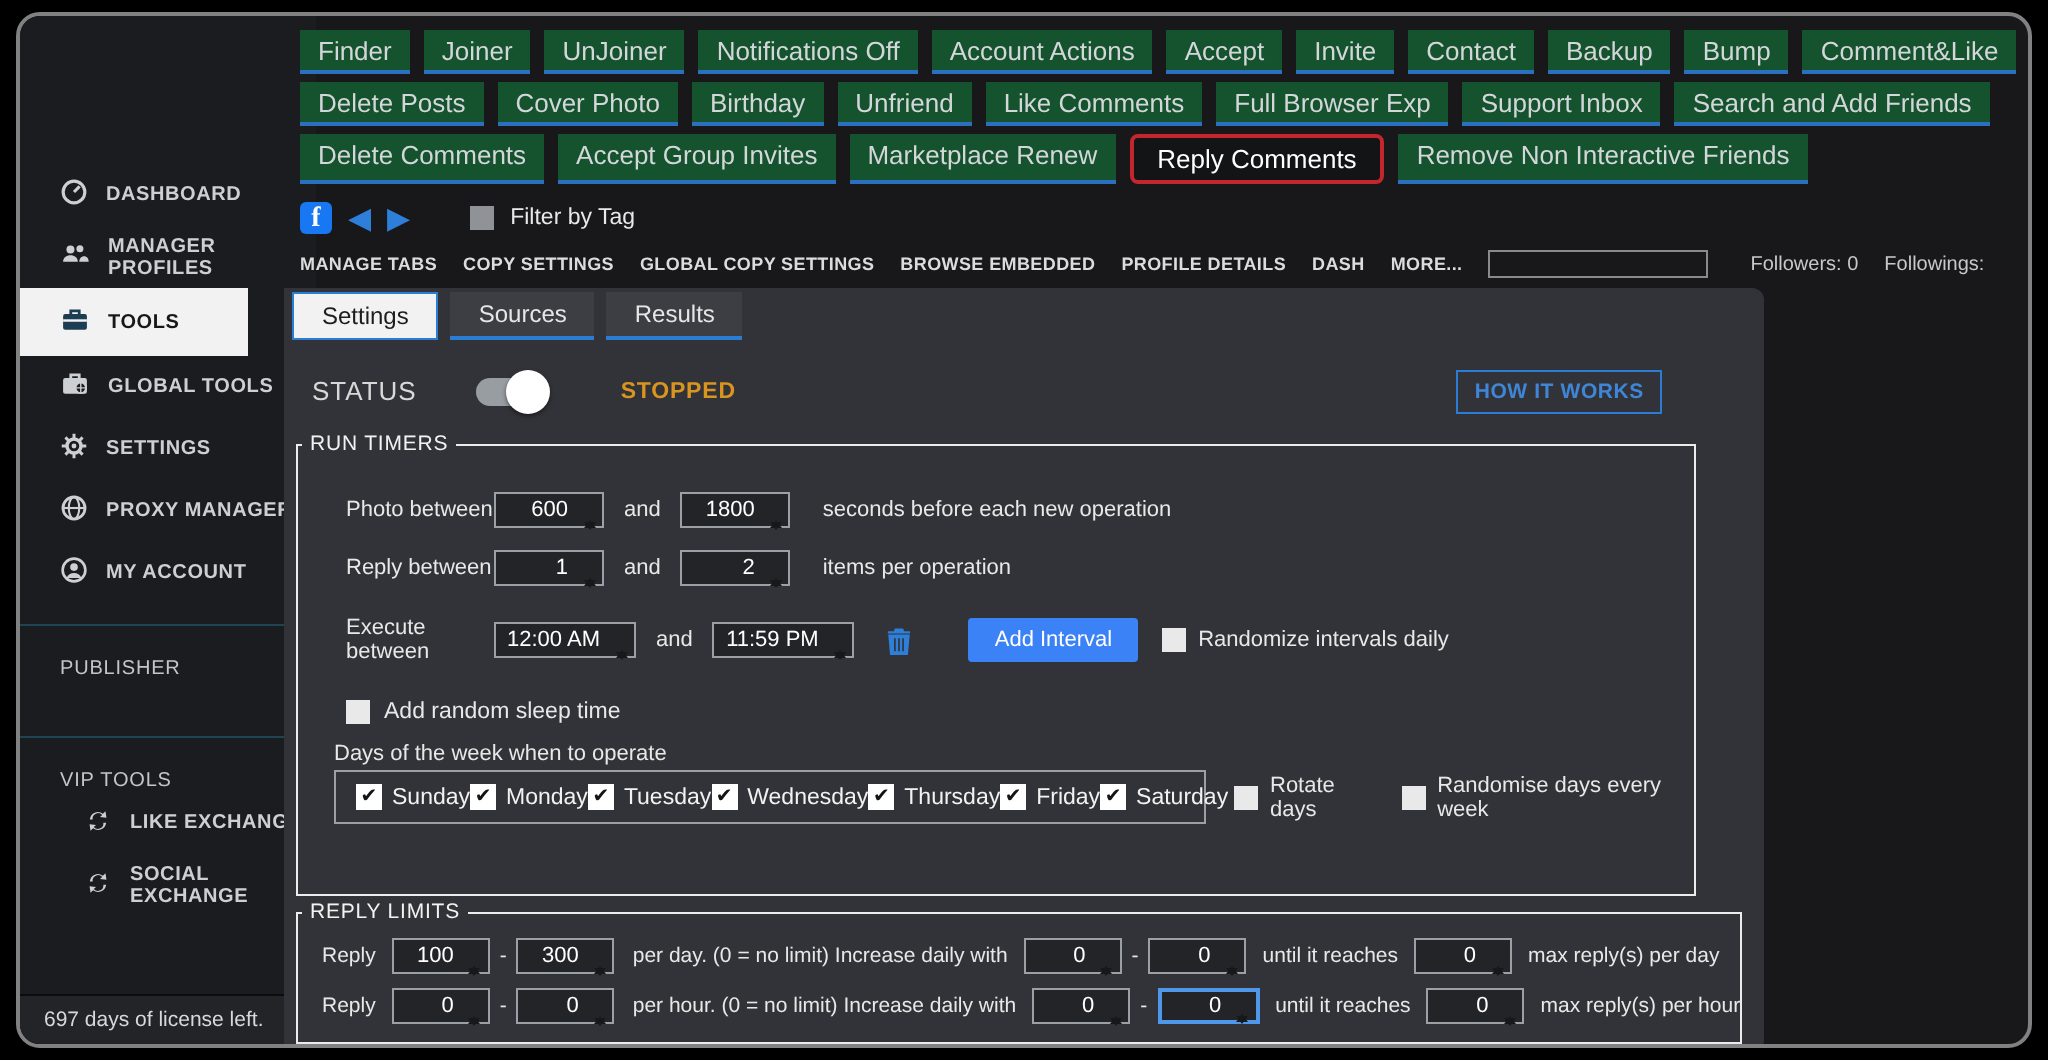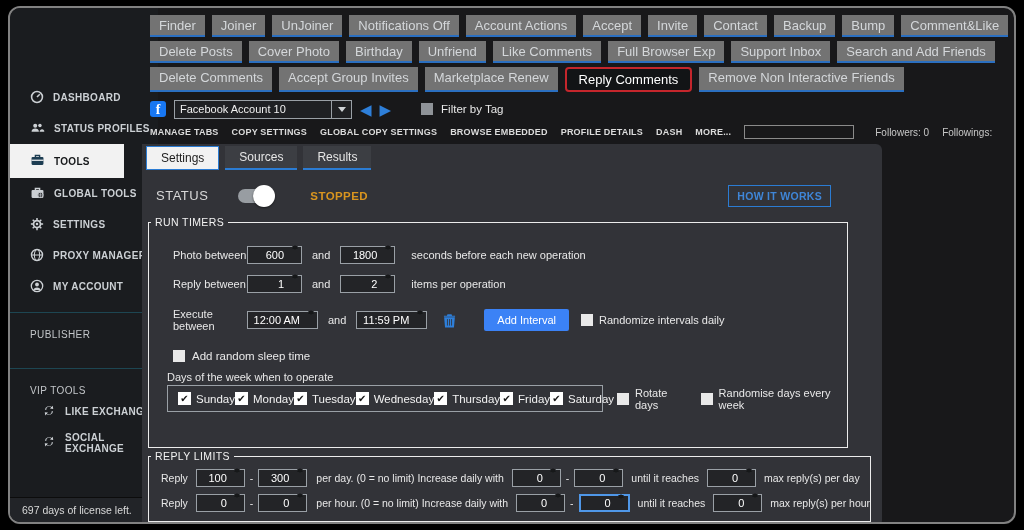--- a/index.html
+++ b/index.html
@@ -18,21 +18,21 @@
   .side-sub { padding-left:32px; }
   .sdiv { height:1px; background:#1d4652; margin:10px 0 0 0; }
   .side-foot { position:absolute; bottom:0; left:0; right:0; height:25px; background:#222428; border-top:1px solid #0c0c0c;
                color:#d8d8d8; font-size:10.5px; display:flex; align-items:center; padding-left:12px; }
 
   
   .main { position:absolute; left:132px; top:0; right:0; bottom:0; }
 
   .tabrow { display:flex; gap:7px; padding-left:8px; margin-top:4px; }
   .tabrow:first-child { margin-top:7px; }
-  .tb { background:#737373; color:#d4d7da; font-size:13px; padding:3px 9px 2px 9px;
+  .tb { background:#14532d; color:#d4d7da; font-size:13px; padding:3px 9px 2px 9px;
         border-bottom:2px solid #2b6fc0; white-space:nowrap; cursor:pointer; }
   .tb.active { background:#121416; color:#ffffff; border:2px solid #c5262c; border-radius:4px; padding:3px 12px; }
 
   .toolbar { display:flex; align-items:center; gap:8px; margin:7px 0 0 8px; height:20px; }
   .fb-ic { width:16px; height:16px; background:#1877f2; border-radius:3px; color:#fff; font-weight:bold;
            font-family:"Liberation Serif",serif; font-size:14px; text-align:center; line-height:17px; }
   .combo { display:flex; align-items:center; width:178px; height:19px; border:1px solid #9aa0a6; background:#1f2023; cursor:pointer; }
   .combo-val { flex:1; color:#f0f0f0; font-size:11px; padding-left:5px; white-space:nowrap; overflow:hidden; }
   .combo-btn { width:20px; height:100%; border-left:1px solid #9aa0a6; display:flex; align-items:center; justify-content:center; }
   .chev { width:0; height:0; border-left:4px solid transparent; border-right:4px solid transparent; border-top:5px solid #cfd3d6; }
@@ -65,21 +65,21 @@
   fieldset { position:absolute; border:1px solid #ececec; background:transparent; }
   fieldset legend { color:#f2f2f2; font-size:10.5px; letter-spacing:.4px; padding:0 4px; margin-left:2px; }
   .fs-run { left:6px; top:72px; width:700px; height:232px; }
   .fs-lim { left:6px; top:306px; width:700px; height:72px; }
 
   .frow { display:flex; align-items:center; margin-left:24px; color:#e8e8e8; font-size:11px; }
   .flab { width:74px; flex:0 0 auto; }
   .andw { margin:0 10px; }
   .sfx { margin-left:16px; white-space:nowrap; }
 
-  .spin { display:inline-flex; align-items:flex-start; border:1px solid #9aa0a6; background:#232427; height:18px; flex:0 0 auto; }
+  .spin { display:inline-flex; align-items:flex-end; border:1px solid #9aa0a6; background:#232427; height:18px; flex:0 0 auto; }
   .spin.focused { border:2px solid #4f97e8; }
   .spin-val { color:#fff; font-size:11px; text-align:right; padding:0 4px; align-self:center; }
   .w42 .spin-val { min-width:40px; } .w56 .spin-val { min-width:56px; } .w36 .spin-val { min-width:34px; }
   .spin-btns { display:flex; flex-direction:column; width:13px; gap:1px; background:#232427; cursor:pointer; }
   .su,.sd { flex:1; background:#8b9095; position:relative; }
   .su::after,.sd::after { content:""; position:absolute; left:50%; top:50%; transform:translate(-50%,-50%);
       border-left:3px solid transparent; border-right:3px solid transparent; }
   .su::after { border-bottom:4px solid #17181a; }
   .sd::after { border-top:4px solid #17181a; }
 
@@ -113,21 +113,21 @@
               </svg></span>
         <span>DASHBOARD</span>
       </div>
       <div class="side-item">
         <span><svg width="15" height="14" viewBox="0 0 16 16" fill="#ccd0d4">
                 <circle cx="5.4" cy="5.4" r="2.3"></circle>
                 <circle cx="10.8" cy="5" r="2"></circle>
                 <path d="M1.2 12.4c0-2.4 1.9-3.7 4.2-3.7s4.2 1.3 4.2 3.7z"></path>
                 <path d="M10.4 12.4c.1-1.9 1.3-3.1 2.8-3.1 1.6 0 2.6 1.3 2.6 3.1z"></path>
               </svg></span>
-        <span>STATUS PROFILES</span>
+        <span>MANAGER PROFILES</span>
       </div>
       <div class="side-item active">
         <span><svg width="15" height="14" viewBox="0 0 16 16">
                 <rect x="1.2" y="4.6" width="13.6" height="9" rx="1.2" fill="#1d3d52"></rect>
                 <path d="M5.6 4.6V2.8h4.8v1.8" fill="none" stroke="#1d3d52" stroke-width="1.6"></path>
                 <rect x="1.2" y="7.6" width="13.6" height="1.4" fill="#f2f2f2"></rect>
               </svg></span>
         <span>TOOLS</span>
       </div>
       <div class="side-item">
@@ -222,26 +222,20 @@
     <div class="tabrow">
       <span class="tb">Delete Comments</span>
       <span class="tb">Accept Group Invites</span>
       <span class="tb">Marketplace Renew</span>
       <span class="tb active">Reply Comments</span>
       <span class="tb">Remove Non Interactive Friends</span>
     </div>
 
     <div class="toolbar">
       <span class="fb-ic">f</span>
-      <span class="combo">
-        <span class="combo-val">Facebook Account 10</span>
-        <span class="combo-btn">
-              <span class="chev"></span>
-            </span>
-      </span>
       <span class="navarr">◀</span>
       <span class="navarr">▶</span>
       <span style="width:14px"></span>
       <span class="cb gray"></span>
       <span class="lbl11">Filter by Tag</span>
     </div>
 
     <div class="menubar">
       <span class="mi">MANAGE TABS</span>
       <span class="mi">COPY SETTINGS</span>

